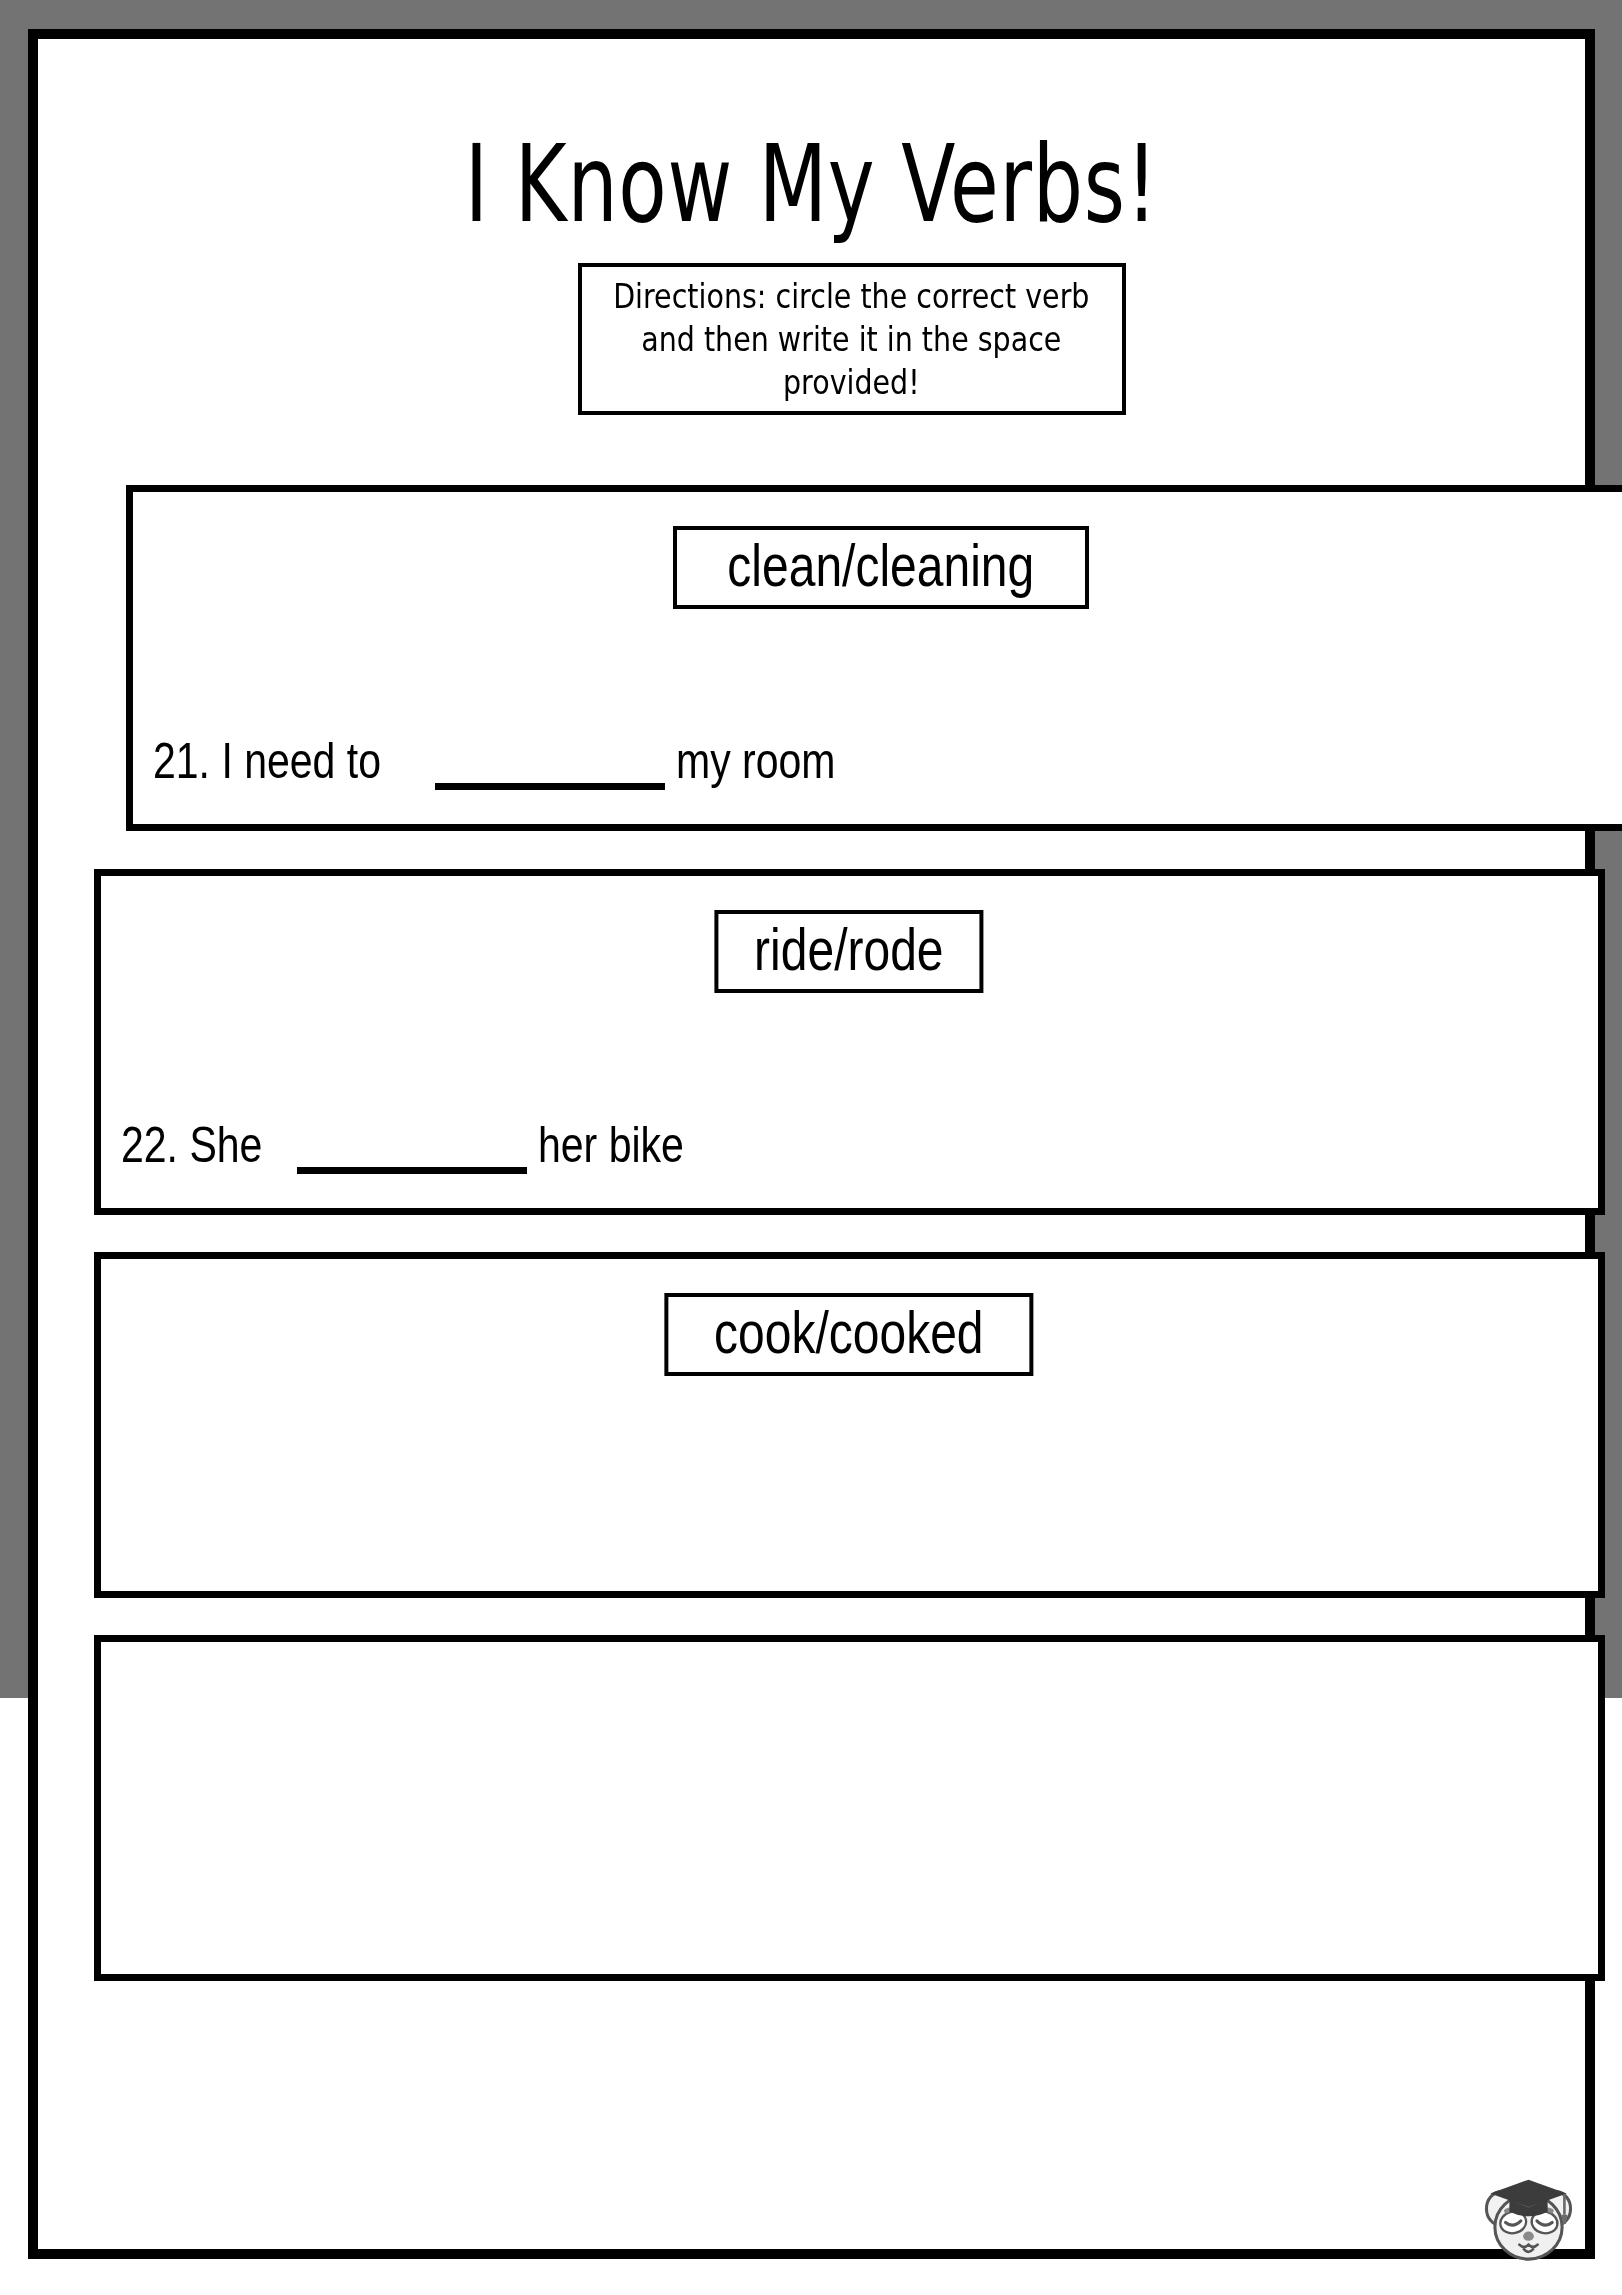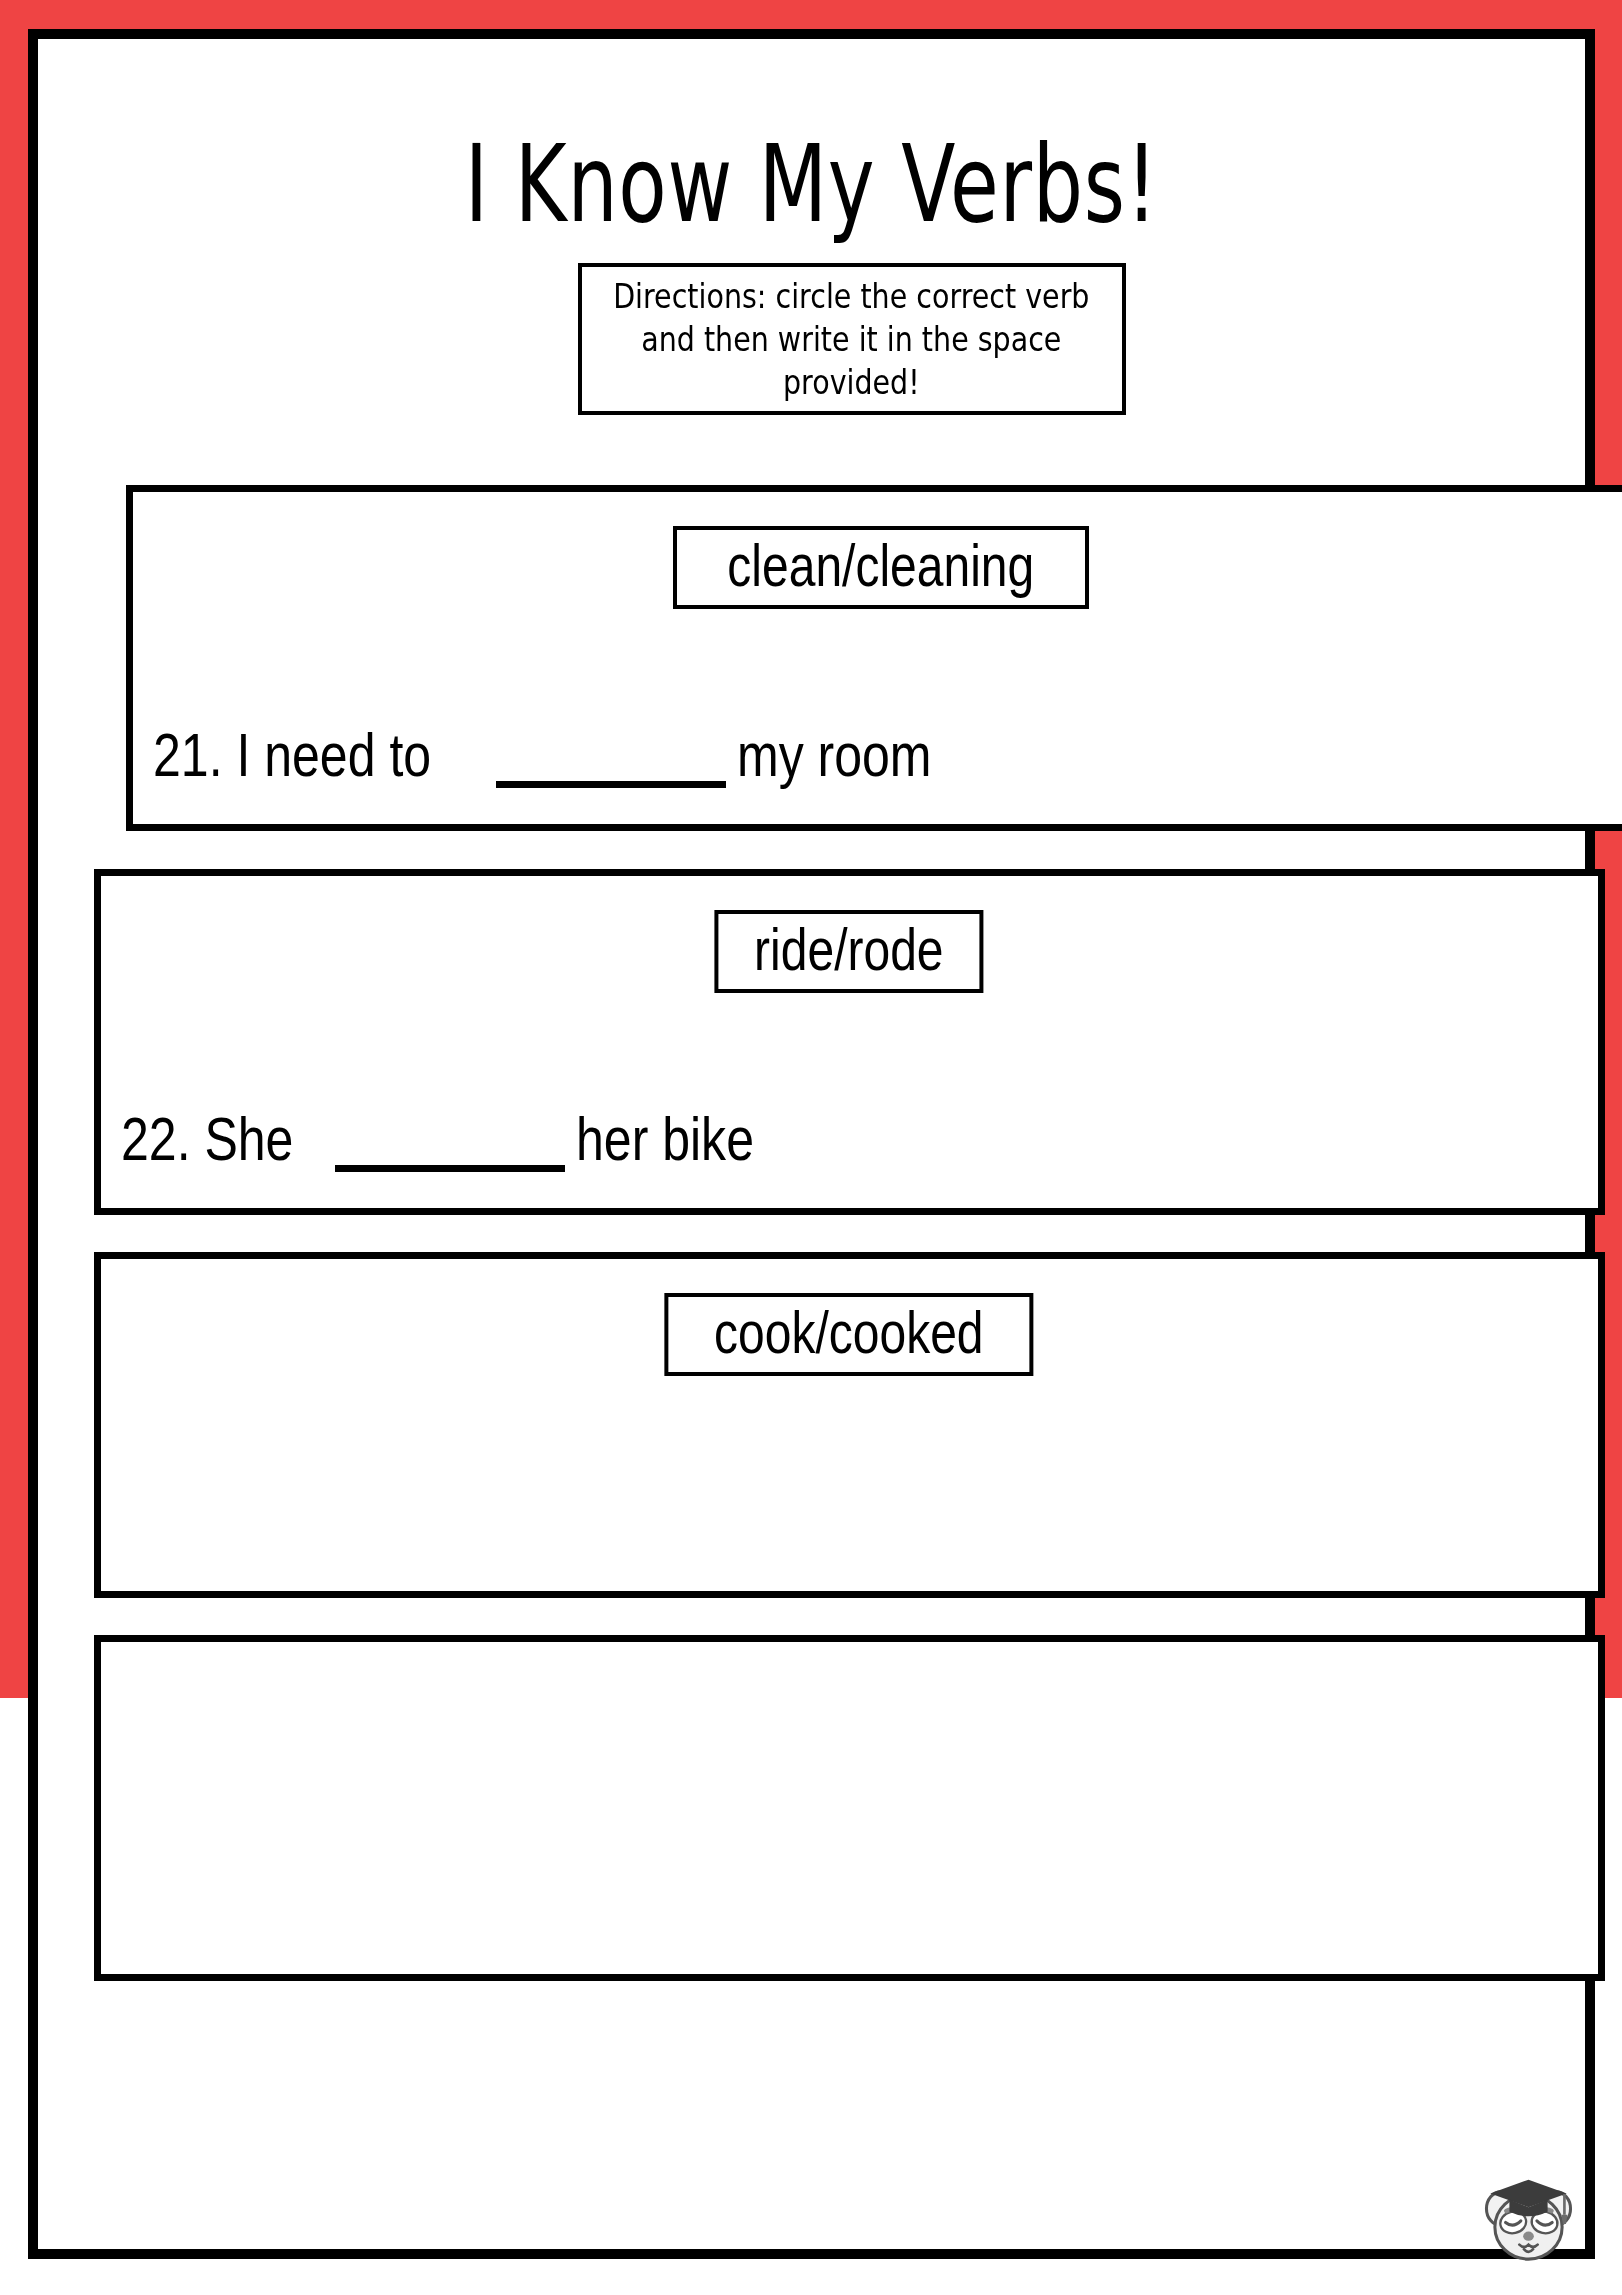--- a/index.html
+++ b/index.html
@@ -14,21 +14,21 @@
     color: #000000;
     overflow: hidden;
   }
 
   
   #worksheet-page {
     position: absolute;
     left: 0; top: 0;
     width: 1623px;
     height: 1698px;
-    background: #ef4444;
+    background: #737373;
   }
 
   #page-border {
     position: absolute;
     left: 27.5px;
     top: 29px;
     width: 1567px;
     height: 2230px;
     border: 10px solid #000000;
     box-sizing: border-box;
@@ -116,21 +116,21 @@
   
   .sentence-row {
     position: absolute;
     left: 20px;
     right: 20px;
     bottom: 38px;
     display: flex;
     align-items: baseline;
     white-space: nowrap;
     font-family: "Liberation Sans", sans-serif;
-    font-size: 61px;
+    font-size: 50px;
     line-height: 1.0;
     font-weight: 400;
   }
   .sentence-prefix,
   .sentence-suffix {
     display: inline-block;
     transform: scaleX(0.82);
     transform-origin: left center;
     white-space: pre;
   }

